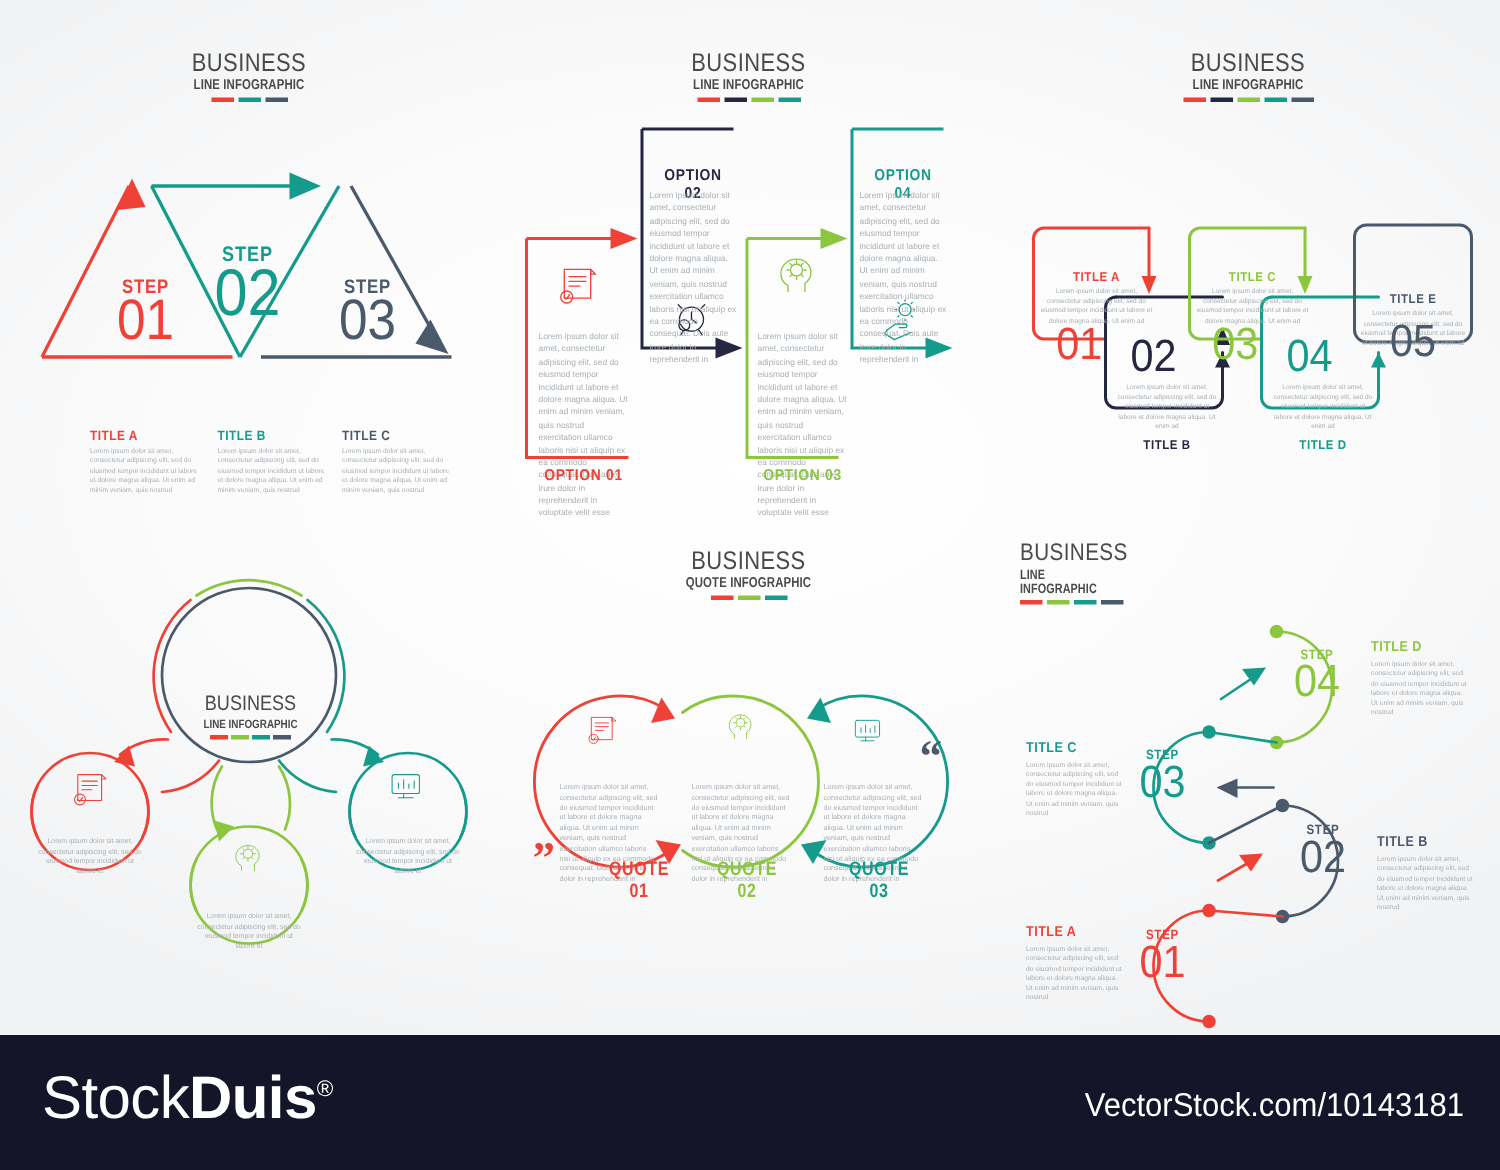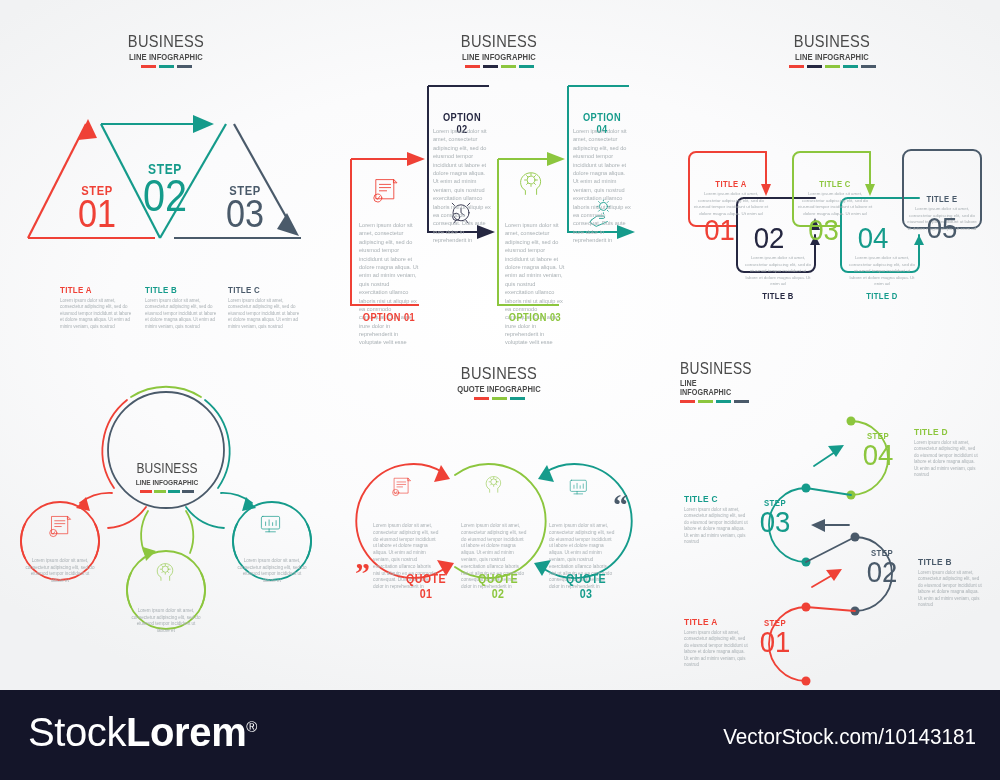--- a/index.html
+++ b/index.html
@@ -525,16 +525,16 @@
       </div>
       <div class="abs" style="left:18px;top:248px;width:64px">
         <div class="ttl" style="font-size:9.5px;color:#ef4136">TITLE A</div>
         <div class="body-txt" style="font-size:4.5px;margin-top:3px">Lorem ipsum dolor sit amet, consectetur adipiscing elit, sed do eiusmod tempor incididunt ut labore et dolore magna aliqua. Ut enim ad minim veniam, quis nostrud</div>
       </div>
     </div>
 
   </div>
 
   <div class="footer">
-    <div class="vs-logo"><span>Stock</span><b>Lorem</b><span class="reg">®</span></div>
+    <div class="vs-logo"><span>Stock</span><b>Duis</b><span class="reg">®</span></div>
     <div class="vs-url">VectorStock.com/10143181</div>
   </div>
 </div>
 
 </body></html>

